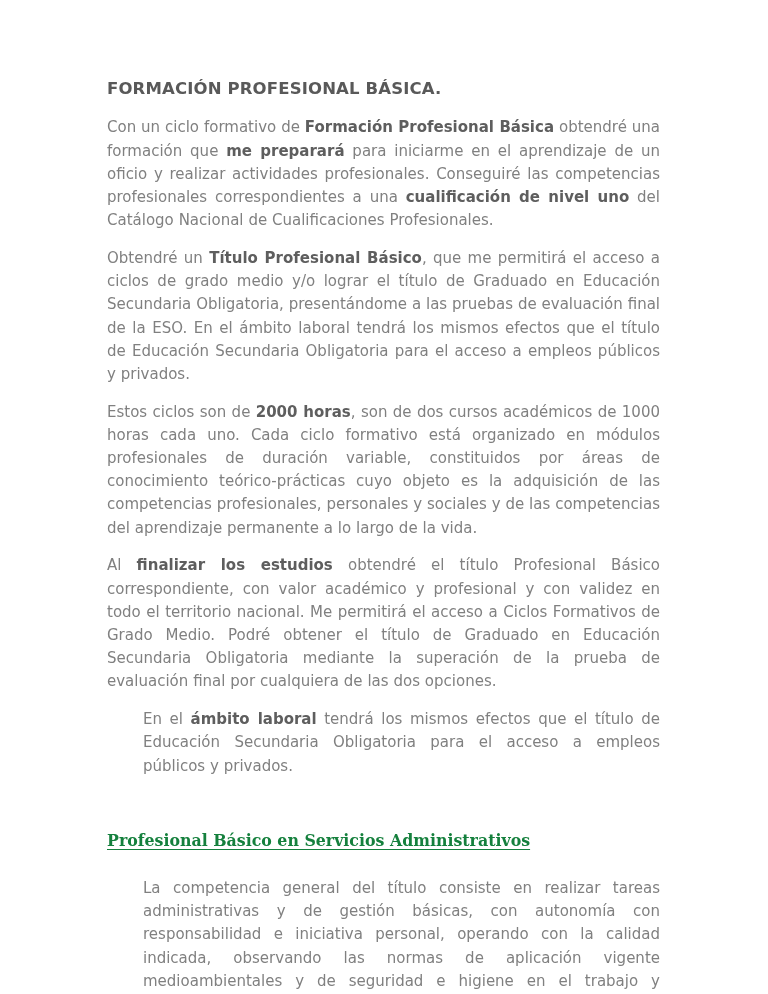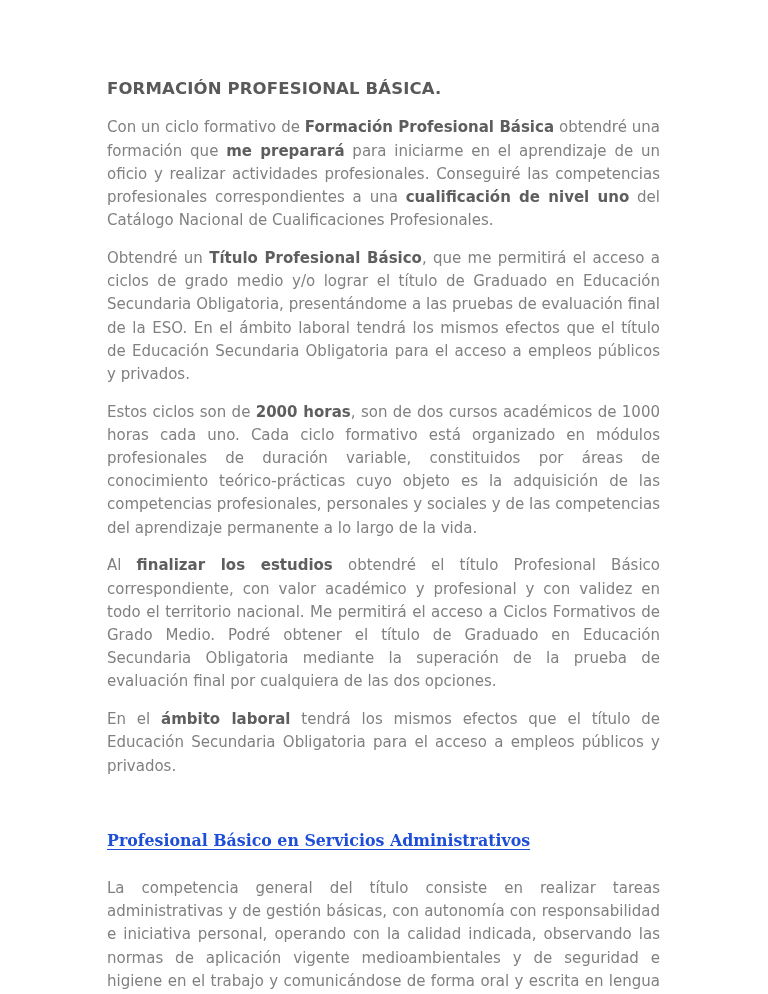--- a/index.html
+++ b/index.html
@@ -41,34 +41,35 @@
     font-family: "DejaVu Sans", sans-serif;
     font-size: 15px;
     line-height: 23.2px;
     color: #808080;
     text-align: justify;
     margin: 0 0 14.5px 0;
     word-spacing: 0.1px;
   }
   .para.last-block {
     margin-bottom: 0;
+    margin-left: 36px;
   }
   .para b,
   .para strong {
     font-weight: bold;
     color: #5e5e5e;
   }
   .para-left {
     text-align: left;
   }
   .heading-serif-underline {
     font-family: "DejaVu Serif", serif;
     font-size: 15.8px;
     font-weight: bold;
-    color: #1d4ed8;
+    color: #15803d;
     text-decoration: underline;
     text-underline-offset: 3px;
     margin: 0;
     line-height: 1.35;
     display: inline-block;
   }
   .heading-serif-large {
     font-family: "DejaVu Serif", serif;
     font-size: 27px;
     font-weight: bold;

